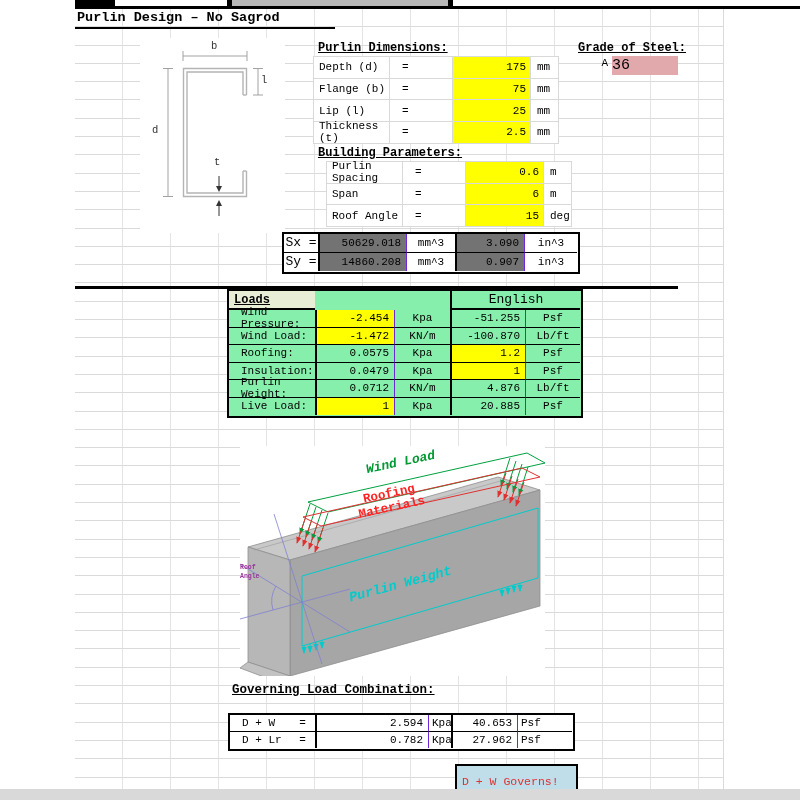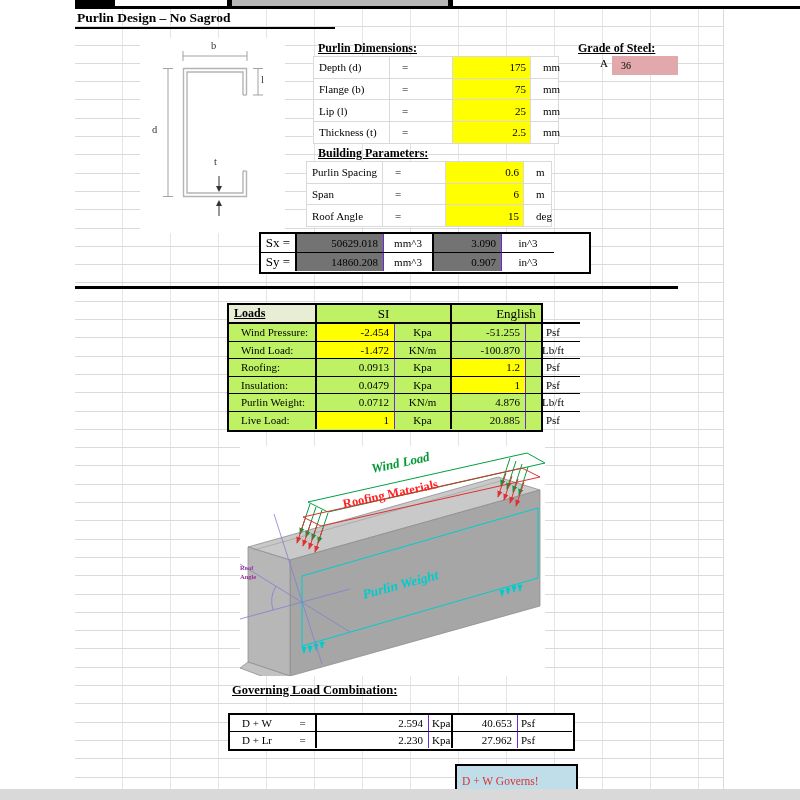--- a/index.html
+++ b/index.html
@@ -1,17 +1,17 @@
 <!DOCTYPE html>
 <html><head>
 <meta charset="utf-8">
 <style>
   html,body{margin:0;padding:0;background:#fff;}
   #stage{position:relative;width:800px;height:800px;background:#fff;overflow:hidden;
-         font-family:Liberation Serif, serif;color:#000;}
+         font-family:Liberation Mono, monospace;color:#000;}
   .abs{position:absolute;}
   
   #grid{left:75px;top:9px;width:648px;height:780px;
     background-image:
       repeating-linear-gradient(to bottom, transparent 0px, transparent 17.3px, #dadada 17.3px, #dadada 18.3px),
       repeating-linear-gradient(to right, transparent 0px, transparent 47px, #e4e4e4 47px, #e4e4e4 48px);
     border-right:1px solid #dadada;}
   
   .blk{background:#000;}
   #topgray{left:232px;top:0;width:216px;height:6px;background:#b8b8b8;}
@@ -26,41 +26,41 @@
   
   .hdr{font-size:12px;font-weight:600;text-decoration:underline;white-space:nowrap;}
   
   .dim-table{width:245px;background:#fff;display:grid;grid-template-columns:76px 63px 78px 28px;
              border-top:1px solid #d9d9d9;border-left:1px solid #d9d9d9;font-size:11px;}
   .dim-table .dcell{border-bottom:1px solid #d9d9d9;border-right:1px solid #d9d9d9;
                     height:20.7px;display:flex;align-items:center;padding-left:32px;}
   .dcell.lbl{padding-left:5px;}
   .dcell.eq{padding-left:12px;}
   .dcell.val{justify-content:flex-end;padding-right:4px;}
-  .dcell.unit{padding-left:12px;}
+  .dcell.unit{padding-left:6px;}
   .yellow{background:#FFFF00;}
   
   #grade-a{left:580px;top:57px;width:28px;text-align:right;font-size:11px;}
   #grade-val{left:612px;top:56px;width:66px;height:19px;background:#E2A9AD;
-             font-size:10px;line-height:19px;padding-left:9px;box-sizing:border-box;}
-  
-  #sx-table{left:259px;top:232px;width:332px;height:42px;border:2.5px solid #000;background:#fff;
+             font-size:15px;line-height:19px;box-sizing:border-box;}
+  
+  #sx-table{left:282px;top:232px;width:298px;height:42px;border:2.5px solid #000;background:#fff;
     display:grid;grid-template-columns:34px 88px 49px 69px 53px;grid-template-rows:18.5px 18.5px;
     box-sizing:border-box;font-size:11px;}
   #sx-table .cell{display:flex;align-items:center;}
   #sx-table .slbl{font-size:13px;justify-content:center;}
   .blue{background:#737373;}
   .bl2{border-left:2px solid #000;} .bl1{border-left:1px solid #6d28d9;}
   .bb1{border-bottom:1px solid #000;} .bb15{border-bottom:1.5px solid #000;} .bb2{border-bottom:2px solid #000;}
   .valr{justify-content:flex-end;padding-right:5px;}
   .ctr{justify-content:center;}
   
   #sep{left:75px;top:286px;width:603px;height:2.5px;background:#000;}
   
-  #loads-table{left:227px;top:303px;width:316px;height:129px;border:2.5px solid #000;background:#bef264;
+  #loads-table{left:227px;top:289px;width:356px;height:129px;border:2.5px solid #000;background:#86efac;
     display:grid;grid-template-columns:86px 79px 56px 75px 55px;grid-template-rows:19px repeat(6,17.5px);
     box-sizing:border-box;font-size:11px;}
   #loads-table .cell{display:flex;align-items:center;}
   #loads-hdr{background:#E8EDD5;padding-left:5px;font-size:12px;font-weight:600;text-decoration:underline;}
   .span23{grid-column:2/4;} .span45{grid-column:4/6;}
   .hdr-si,.hdr-en{font-size:13px;justify-content:center;}
   .llbl{padding-left:12px;}
   
   #gov-table{left:228px;top:713px;width:347px;height:38px;border:2.5px solid #000;background:#fff;
     display:grid;grid-template-columns:60px 25px 113px 23px 66px 55px;grid-template-rows:16.5px 16.5px;
@@ -133,21 +133,21 @@
     <div class="dcell eq">=</div>
     <div class="dcell val yellow">2.5</div>
     <div class="dcell unit">mm</div>
   </div>
 
   <div class="abs hdr" style="left:578px;top:41px">Grade of Steel:</div>
   <div id="grade-a" class="abs">A</div>
   <div id="grade-val" class="abs">36</div>
 
   <div class="abs hdr" style="left:318px;top:146px">Building Parameters:</div>
-  <div class="abs dim-table" style="left:306px;top:161px">
+  <div class="abs dim-table" style="left:326px;top:161px">
     <div class="dcell lbl">Purlin Spacing</div>
     <div class="dcell eq">=</div>
     <div class="dcell val yellow">0.6</div>
     <div class="dcell unit">m</div>
     <div class="dcell lbl">Span</div>
     <div class="dcell eq">=</div>
     <div class="dcell val yellow">6</div>
     <div class="dcell unit">m</div>
     <div class="dcell lbl">Roof Angle</div>
     <div class="dcell eq">=</div>
@@ -165,37 +165,36 @@
     <div class="cell blue valr bl2">14860.208</div>
     <div class="cell ctr bl1">mm^3</div>
     <div class="cell blue valr bl2">0.907</div>
     <div class="cell ctr bl1">in^3</div>
   </div>
 
   <div id="sep" class="abs"></div>
 
   <div id="loads-table" class="abs">
     <div id="loads-hdr" class="cell bb2">Loads</div>
-    <div class="cell hdr-si span23 bl2 bb2">SI</div>
     <div class="cell hdr-en span45 bl2 bb2">English</div>
 
     <div class="cell llbl bb1">Wind Pressure:</div>
     <div class="cell valr yellow bl2 bb1">-2.454</div>
     <div class="cell ctr bl1 bb1">Kpa</div>
     <div class="cell valr bl2 bb1">-51.255</div>
     <div class="cell ctr bl1 bb1">Psf</div>
 
     <div class="cell llbl bb1">Wind Load:</div>
     <div class="cell valr yellow bl2 bb1">-1.472</div>
     <div class="cell ctr bl1 bb1">KN/m</div>
     <div class="cell valr bl2 bb1">-100.870</div>
     <div class="cell ctr bl1 bb1">Lb/ft</div>
 
     <div class="cell llbl bb1">Roofing:</div>
-    <div class="cell valr bl2 bb1">0.0913</div>
+    <div class="cell valr bl2 bb1">0.0575</div>
     <div class="cell ctr bl1 bb1">Kpa</div>
     <div class="cell valr yellow bl2 bb1">1.2</div>
     <div class="cell ctr bl1 bb1">Psf</div>
 
     <div class="cell llbl bb1">Insulation:</div>
     <div class="cell valr bl2 bb1">0.0479</div>
     <div class="cell ctr bl1 bb1">Kpa</div>
     <div class="cell valr yellow bl2 bb1">1</div>
     <div class="cell ctr bl1 bb1">Psf</div>
 
@@ -277,21 +276,21 @@
   <div class="abs hdr" style="left:232px;top:683px;font-size:12.5px">Governing Load Combination:</div>
   <div id="gov-table" class="abs">
     <div class="cell llbl bb1">D + W</div>
     <div class="cell ctr bb1">=</div>
     <div class="cell valr bl2 bb1">2.594</div>
     <div class="cell bl1 bb1" style="padding-left:3px">Kpa</div>
     <div class="cell valr bl2 bb1">40.653</div>
     <div class="cell bl1 bb1" style="padding-left:3px">Psf</div>
     <div class="cell llbl">D + Lr</div>
     <div class="cell ctr">=</div>
-    <div class="cell valr bl2">2.230</div>
+    <div class="cell valr bl2">0.782</div>
     <div class="cell bl1" style="padding-left:3px">Kpa</div>
     <div class="cell valr bl2">27.962</div>
     <div class="cell bl1" style="padding-left:3px">Psf</div>
   </div>
 
   <div id="governs-box" class="abs">D + W Governs!</div>
 
   <div id="bottomstrip" class="abs"></div>
 
 </div>

